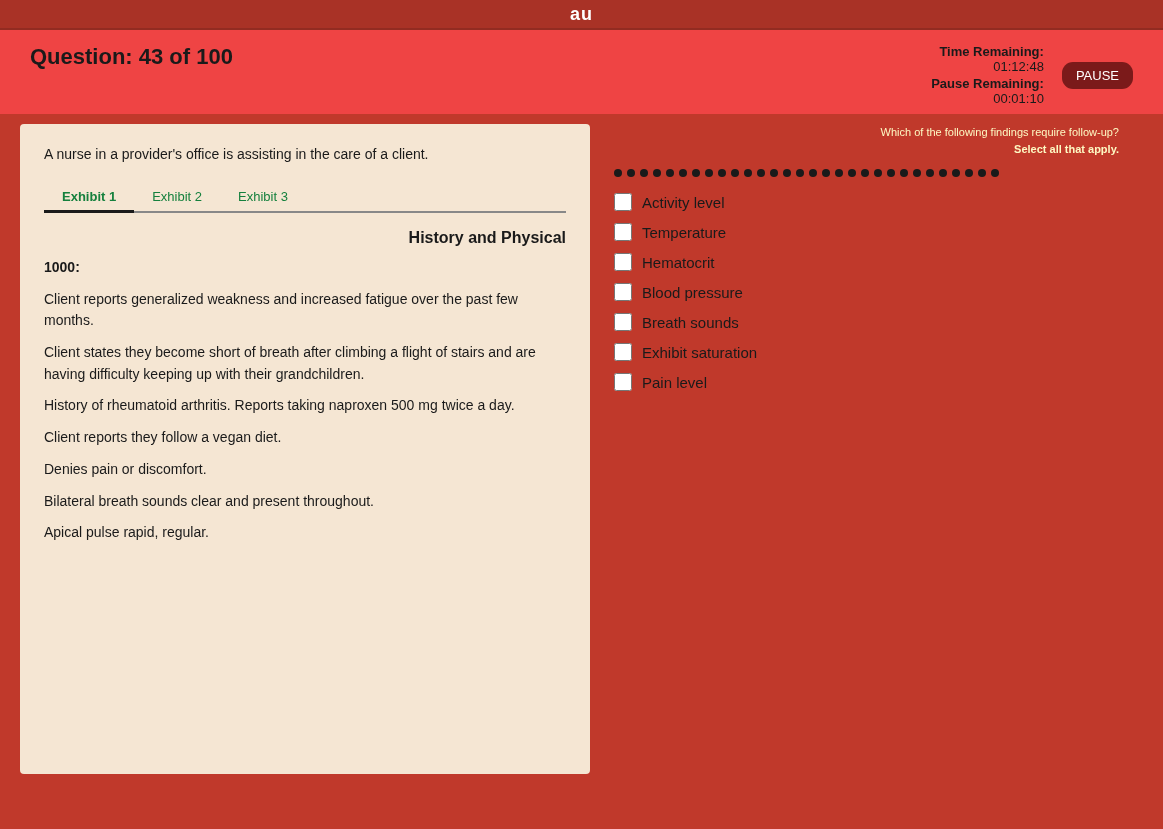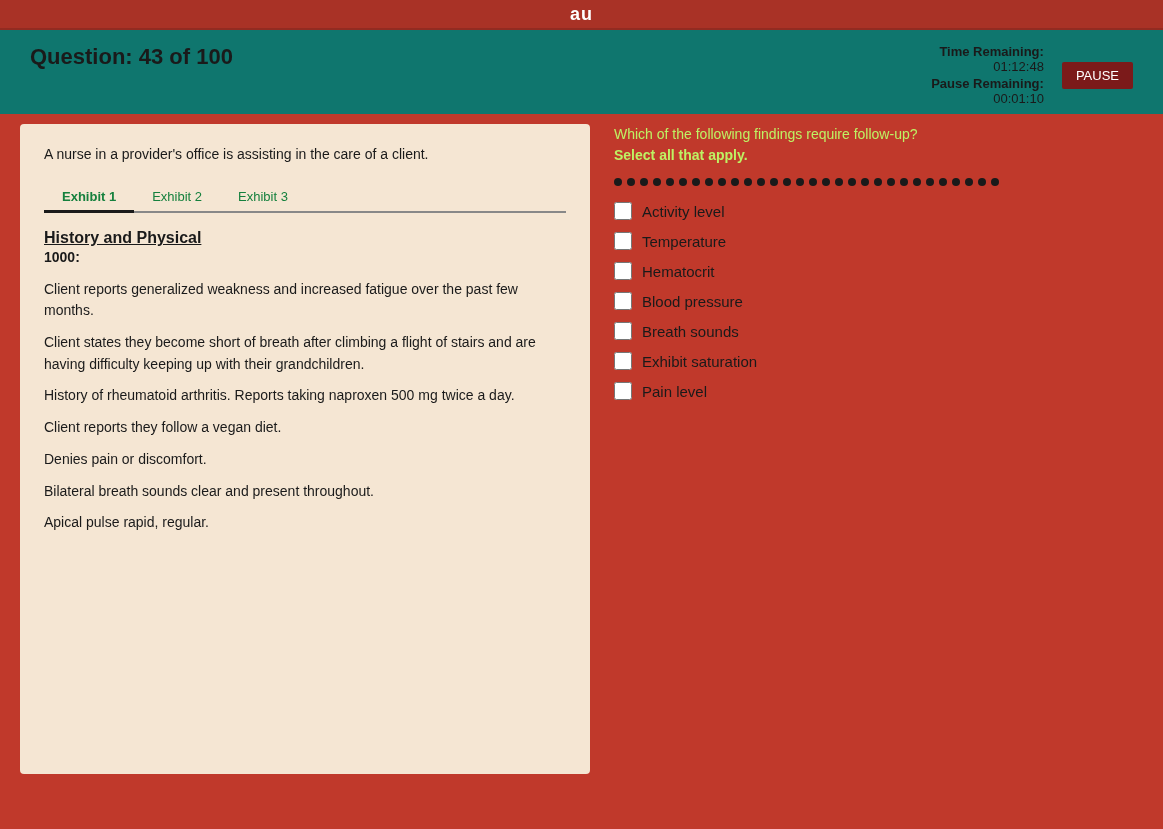--- a/index.html
+++ b/index.html
@@ -28,21 +28,21 @@
       font-size: 18px;
       letter-spacing: 1px;
     }
 
     
     .header-row {
       display: flex;
       justify-content: space-between;
       align-items: flex-start;
       padding: 14px 30px 8px 30px;
-      background: #0f766e;
+      background: #ef4444;
     }
     .question-title {
       font-size: 22px;
       font-weight: bold;
       color: #1a1a1a;
     }
     .timer-block {
       text-align: right;
       font-size: 13px;
       color: #1a1a1a;
@@ -56,21 +56,21 @@
     }
     .timer-label { font-weight: bold; }
     .pause-btn {
       background: #7b1a1a;
       color: #fff;
       border: none;
       padding: 6px 14px;
       font-size: 13px;
       margin-left: 10px;
       cursor: pointer;
-      border-radius: 2px;
+      border-radius: 11px;
     }
     .timer-and-btn {
       display: flex;
       align-items: center;
       gap: 8px;
     }
 
     
     .main-content {
       display: flex;
@@ -115,45 +115,47 @@
     .exhibit-tab.active {
       border-bottom: 3px solid #1a1a1a;
       font-weight: bold;
     }
 
     
     .exhibit-content h3 {
       font-size: 16px;
       font-weight: bold;
       color: #1a1a1a;
-      text-decoration: underline;
+      margin-bottom: 10px;
+      text-align: right;
     }
     .exhibit-content p {
       font-size: 14px;
       color: #1a1a1a;
       margin-bottom: 10px;
       line-height: 1.55;
     }
     .time-label {
       font-size: 14px;
       font-weight: bold;
       margin-bottom: 12px;
       color: #1a1a1a;
     }
 
     
     .right-panel {
       flex: 1;
       padding: 0 24px;
     }
     .question-text {
-      font-size: 14px;
-      color: #bef264;
+      font-size: 11px;
+      color: #fef9c3;
       margin-bottom: 12px;
       line-height: 1.5;
+      text-align: right;
     }
     .question-text strong {
       font-weight: bold;
     }
 
     
     .dot-separator {
       display: flex;
       gap: 5px;
       flex-wrap: wrap;

